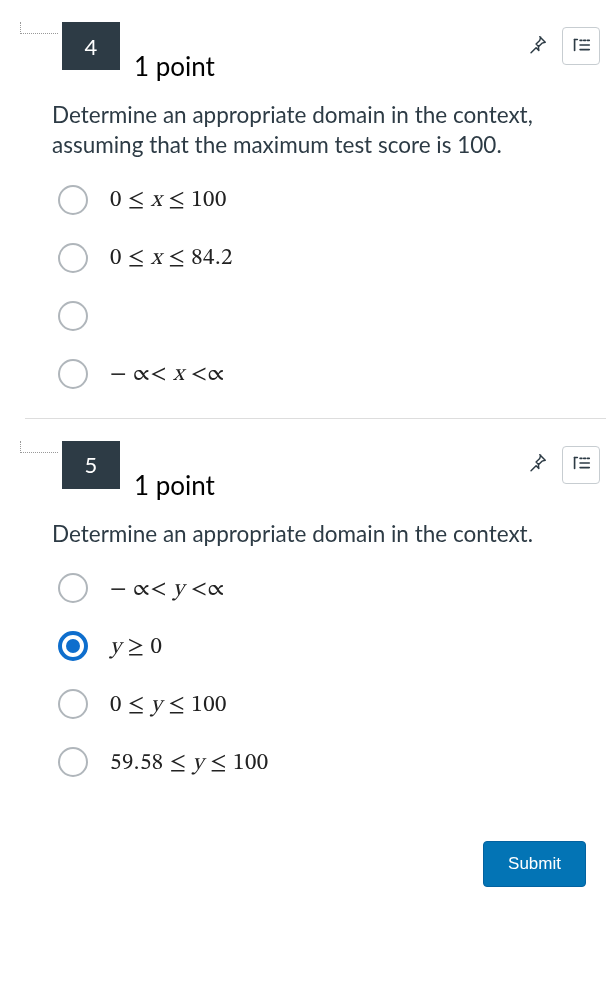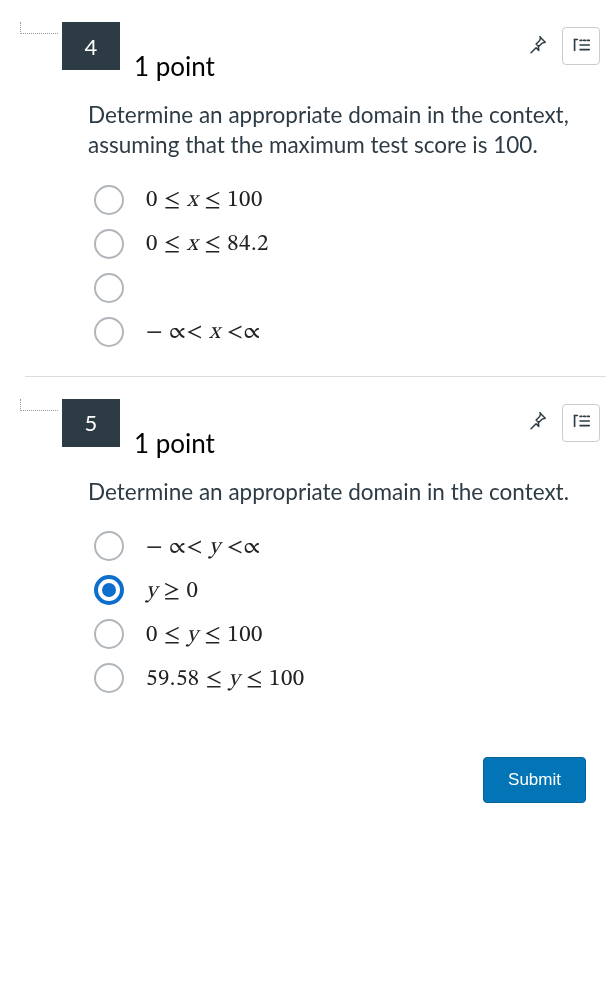--- a/index.html
+++ b/index.html
@@ -66,30 +66,30 @@
       border: none;
       background: none;
       cursor: pointer;
     }
     .icon-btn.bordered {
       border: 1px solid #c7cdd1;
       border-radius: 4px;
       background: #fff;
     }
     .q-body {
-      padding-left: 88px;
+      padding-left: 52px;
       padding-right: 10px;
     }
     .q-prompt {
       font-size: 22.5px;
       line-height: 1.35;
       color: #2d3b45;
       margin-bottom: 20px;
     }
-    .options { display: flex; flex-direction: column; gap: 6px; }
+    .options { display: flex; flex-direction: column; gap: 20px; }
     .option-row {
       display: flex;
       align-items: center;
       gap: 22px;
       padding: 4px 6px;
       cursor: pointer;
     }
     .radio {
       width: 30px;
       height: 30px;

